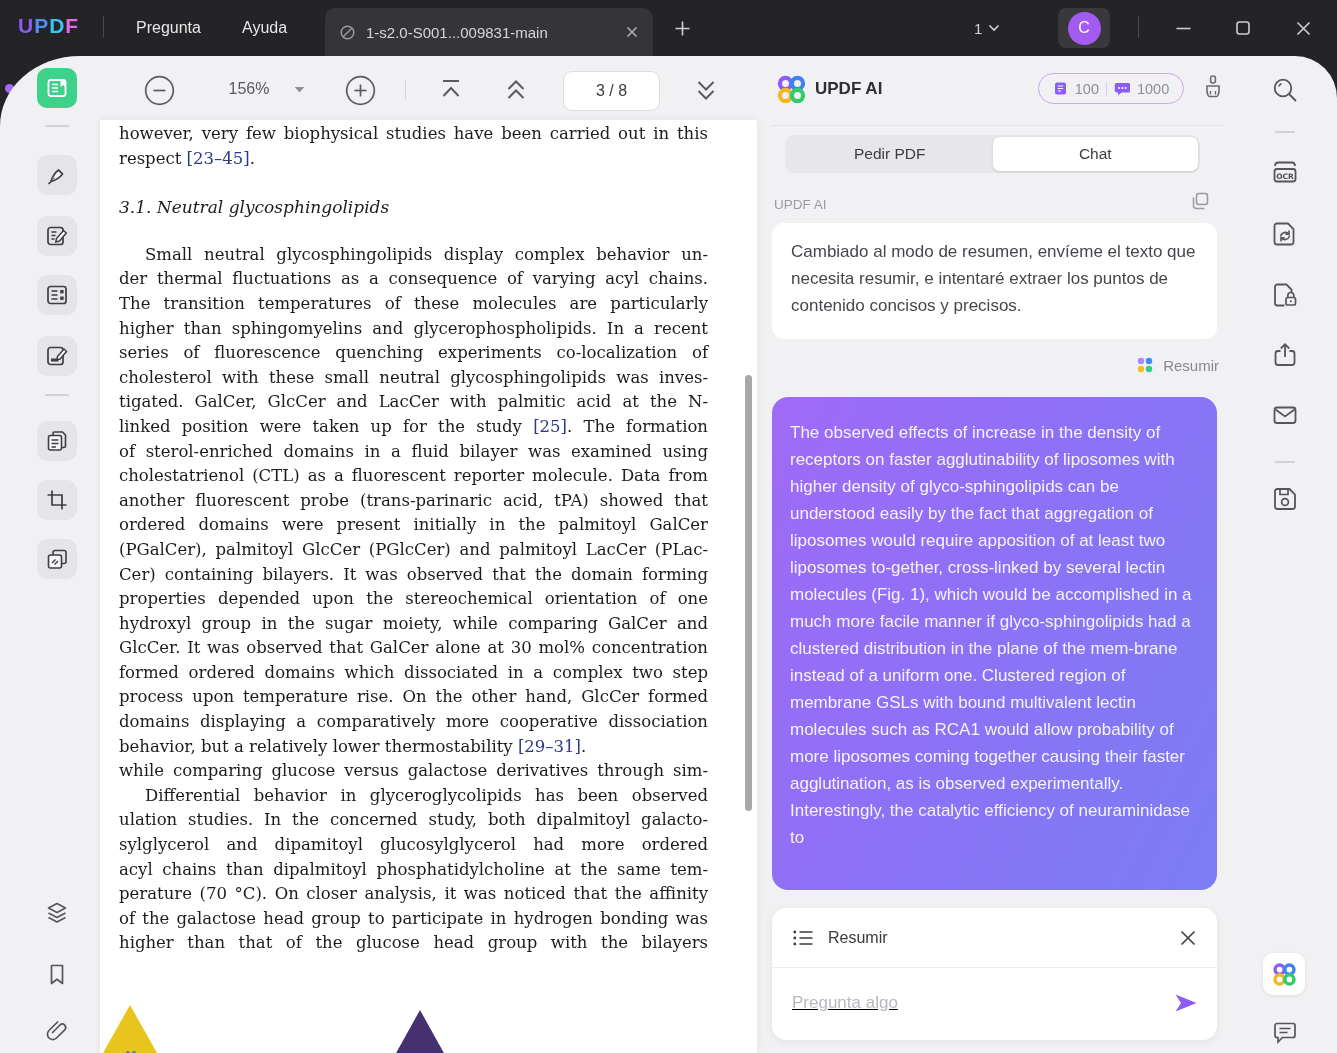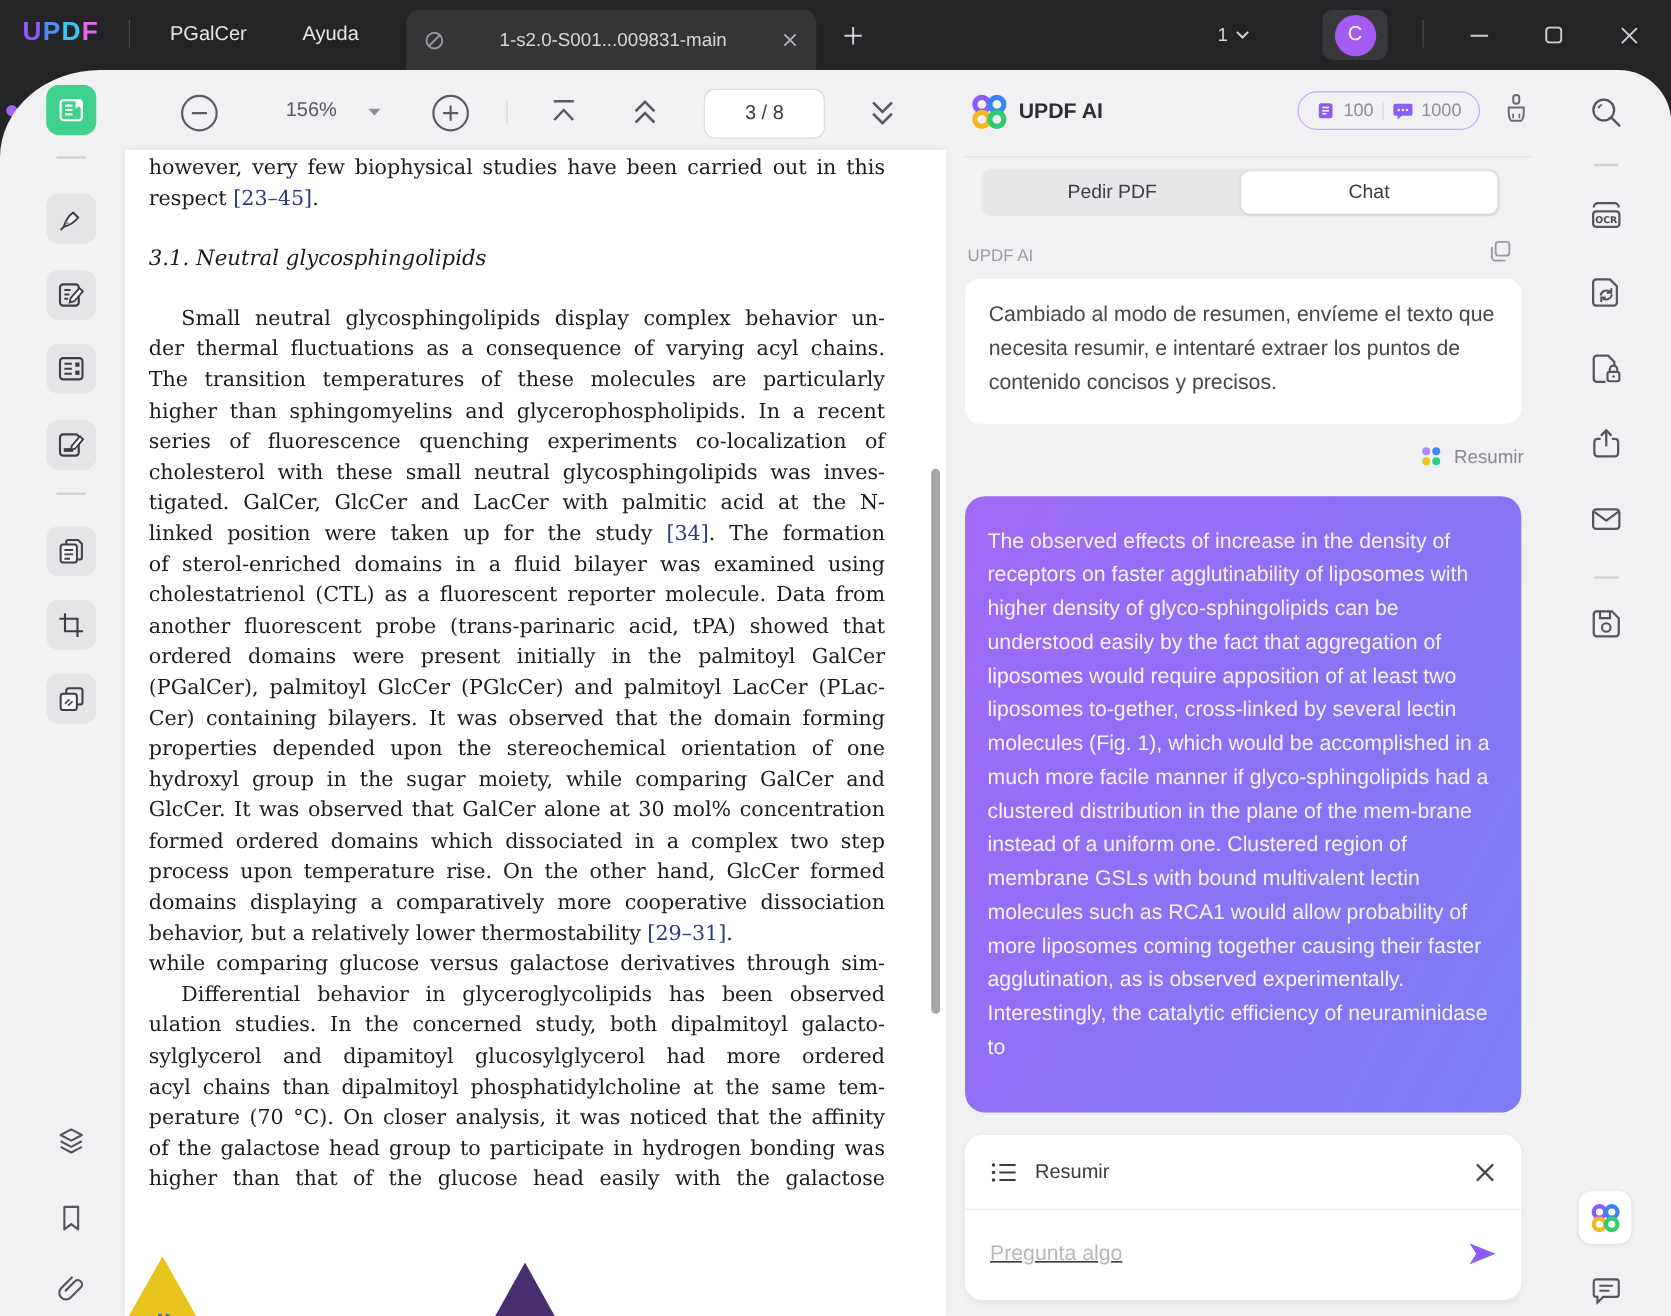--- a/index.html
+++ b/index.html
@@ -6,21 +6,21 @@
   html,body { width:1337px; height:1053px; overflow:hidden; background:#232326; font-family:"Liberation Sans", sans-serif; }
   .app { position:relative; width:1337px; height:1053px; background:#242427;border-radius:31px; }
 
   
   .titlebar { position:absolute; top:0; left:0; width:100%; height:56px; background:#242427; }
   .logo { position:absolute; left:18px; top:14px; font-size:21px; font-weight:bold; letter-spacing:1px; }
   .logo span:nth-child(1){color:#8d5cf6;} .logo span:nth-child(2){color:#4f8df7;}
   .logo span:nth-child(3){color:#3cc6ef;} .logo span:nth-child(4){color:#e469e8;}
   .tb-div { position:absolute; top:16px; width:1px; height:22px; background:#4a4a4e; }
   .menu-item { position:absolute; top:0; height:56px; line-height:56px; color:#e6e6e8; font-size:16px; padding:0 14px; cursor:default; }
-  .tab { position:absolute; left:325px; top:8px; width:328px; height:48px; background:#353538; border-radius:10px 10px 0 0; display:flex; align-items:center; padding:0 14px; gap:22px;text-align:center; }
+  .tab { position:absolute; left:325px; top:8px; width:328px; height:48px; background:#353538; border-radius:10px 10px 0 0; display:flex; align-items:center; padding:0 14px; gap:10px; }
   .tab-title { color:#d6d6d8; font-size:15px; white-space:nowrap; overflow:hidden; flex:1; }
   .icon-btn { display:flex; align-items:center; justify-content:center; }
   .win-count { position:absolute; left:974px; top:0; height:56px; display:flex; align-items:center; gap:6px; color:#d3d3d6; font-size:15px; }
   .avatar-btn { position:absolute; left:1058px; top:8px; width:52px; height:40px; background:#39393d; border-radius:8px; display:flex; align-items:center; justify-content:center; }
   .avatar { width:33px; height:33px; border-radius:50%; background:#a35bf2; color:#fff; font-size:16px; display:flex; align-items:center; justify-content:center; }
   .win-btn { position:absolute; top:8px; width:40px; height:40px; display:flex; align-items:center; justify-content:center; }
 
   
   .surface { position:absolute; top:56px; left:0; width:1337px; height:997px; background:#f1f0f2; border-radius:80px 42px 0 0 / 70px 42px 0 0; }
   .notify-dot { position:absolute; left:5px; top:84px; width:9px; height:9px; border-radius:50%; background:#a06af5; }
@@ -83,21 +83,21 @@
 </head>
 <body>
 
 <div class="app">
 
   <div class="titlebar">
     <div class="logo">
       <span>U</span><span>P</span><span>D</span><span>F</span>
     </div>
     <div class="tb-div" style="left:103px"></div>
-    <div class="menu-item" style="left:122px">PGalCer</div>
+    <div class="menu-item" style="left:122px">Pregunta</div>
     <div class="menu-item" style="left:228px">Ayuda</div>
 
     <div class="tab">
       <span class="icon-btn">
         <svg width="17" height="17" viewBox="0 0 17 17">
             <circle cx="8.5" cy="8.5" r="6.3" fill="none" stroke="#9a9a9e" stroke-width="1.5"></circle>
             <line x1="4.2" y1="12.8" x2="12.8" y2="4.2" stroke="#9a9a9e" stroke-width="1.5"></line>
           </svg>
       </span>
       <span class="tab-title">1-s2.0-S001...009831-main</span>
@@ -273,21 +273,21 @@
           </div>
         <div class="pdf-heading">3.1. Neutral glycosphingolipids</div>
         <div id="para1">
             <div class="pl in">Small neutral glycosphingolipids display complex behavior un-</div>
             <div class="pl">der thermal fluctuations as a consequence of varying acyl chains.</div>
             <div class="pl">The transition temperatures of these molecules are particularly</div>
             <div class="pl">higher than sphingomyelins and glycerophospholipids. In a recent</div>
             <div class="pl">series of fluorescence quenching experiments co-localization of</div>
             <div class="pl">cholesterol with these small neutral glycosphingolipids was inves-</div>
             <div class="pl">tigated. GalCer, GlcCer and LacCer with palmitic acid at the N-</div>
-            <div class="pl">linked position were taken up for the study <span class="ref">[34]</span>. The formation</div>
+            <div class="pl">linked position were taken up for the study <span class="ref">[25]</span>. The formation</div>
             <div class="pl">of sterol-enriched domains in a fluid bilayer was examined using</div>
             <div class="pl">cholestatrienol (CTL) as a fluorescent reporter molecule. Data from</div>
             <div class="pl">another fluorescent probe (trans-parinaric acid, tPA) showed that</div>
             <div class="pl">ordered domains were present initially in the palmitoyl GalCer</div>
             <div class="pl">(PGalCer), palmitoyl GlcCer (PGlcCer) and palmitoyl LacCer (PLac-</div>
             <div class="pl">Cer) containing bilayers. It was observed that the domain forming</div>
             <div class="pl">properties depended upon the stereochemical orientation of one</div>
             <div class="pl">hydroxyl group in the sugar moiety, while comparing GalCer and</div>
             <div class="pl">GlcCer. It was observed that GalCer alone at 30 mol% concentration</div>
             <div class="pl">formed ordered domains which dissociated in a complex two step</div>
@@ -296,21 +296,21 @@
             <div class="pl nj">behavior, but a relatively lower thermostability <span class="ref">[29–31]</span>.</div>
           </div>
         <div id="para2">
             <div class="pl">while comparing glucose versus galactose derivatives through sim-</div>
             <div class="pl in">Differential behavior in glyceroglycolipids has been observed</div>
             <div class="pl">ulation studies. In the concerned study, both dipalmitoyl galacto-</div>
             <div class="pl">sylglycerol and dipamitoyl glucosylglycerol had more ordered</div>
             <div class="pl">acyl chains than dipalmitoyl phosphatidylcholine at the same tem-</div>
             <div class="pl">perature (70 °C). On closer analysis, it was noticed that the affinity</div>
             <div class="pl">of the galactose head group to participate in hydrogen bonding was</div>
-            <div class="pl">higher than that of the glucose head easily with the galactose</div>
+            <div class="pl">higher than that of the glucose head group with the bilayers</div>
           </div>
       </div>
       <div class="tri" style="left:3px; top:885px; border-left:27px solid transparent; border-right:27px solid transparent; border-bottom:48px solid #e7c51c;"></div>
       <div class="tri-leg" style="left:25px; top:931px; transform:rotate(14deg);"></div>
       <div class="tri-leg" style="left:31px; top:931px; transform:rotate(14deg);"></div>
       <div class="tri" style="left:295px; top:890px; border-left:25px solid transparent; border-right:25px solid transparent; border-bottom:45px solid #46306f;"></div>
       <div class="tri-leg" style="left:316px; top:933px; transform:rotate(8deg);"></div>
       <div class="tri-leg" style="left:322px; top:933px; transform:rotate(8deg);"></div>
     </div>
     <div class="pdf-scrollbar"></div>

